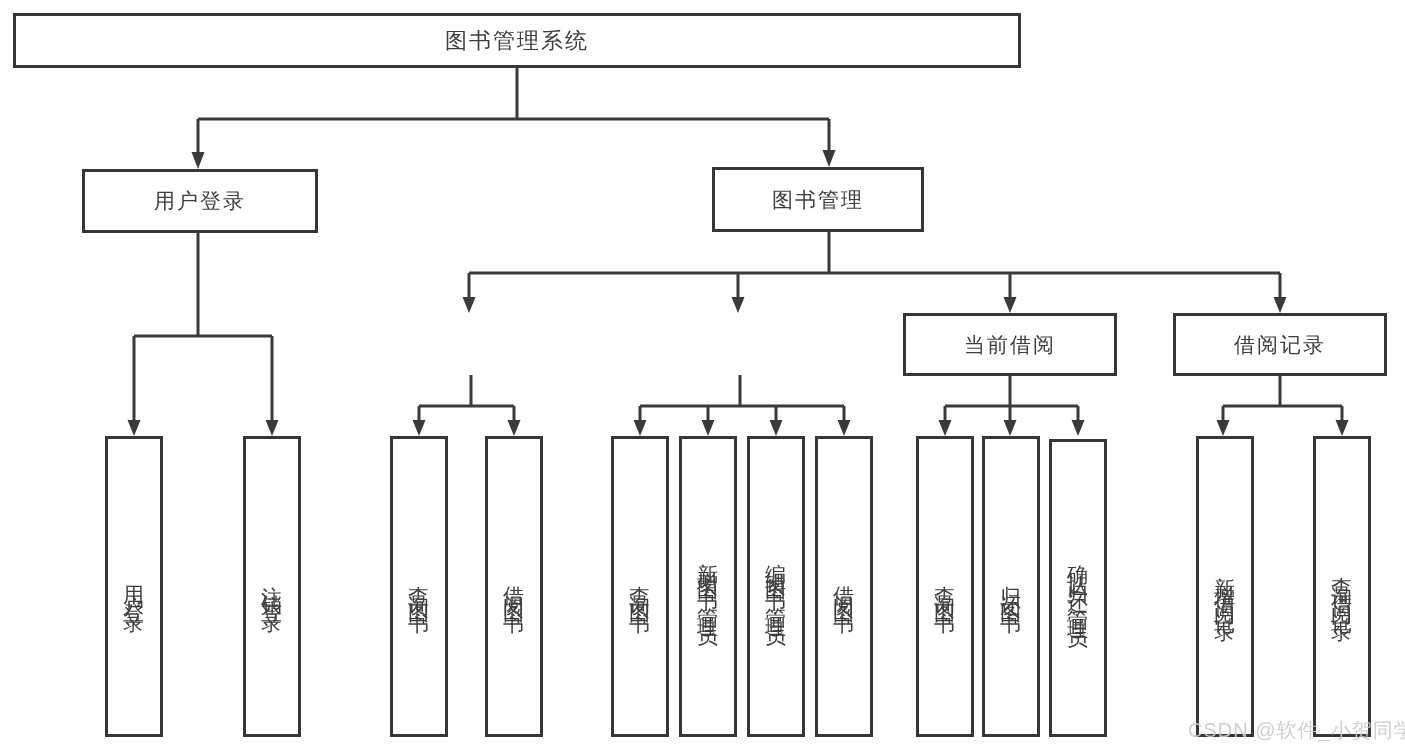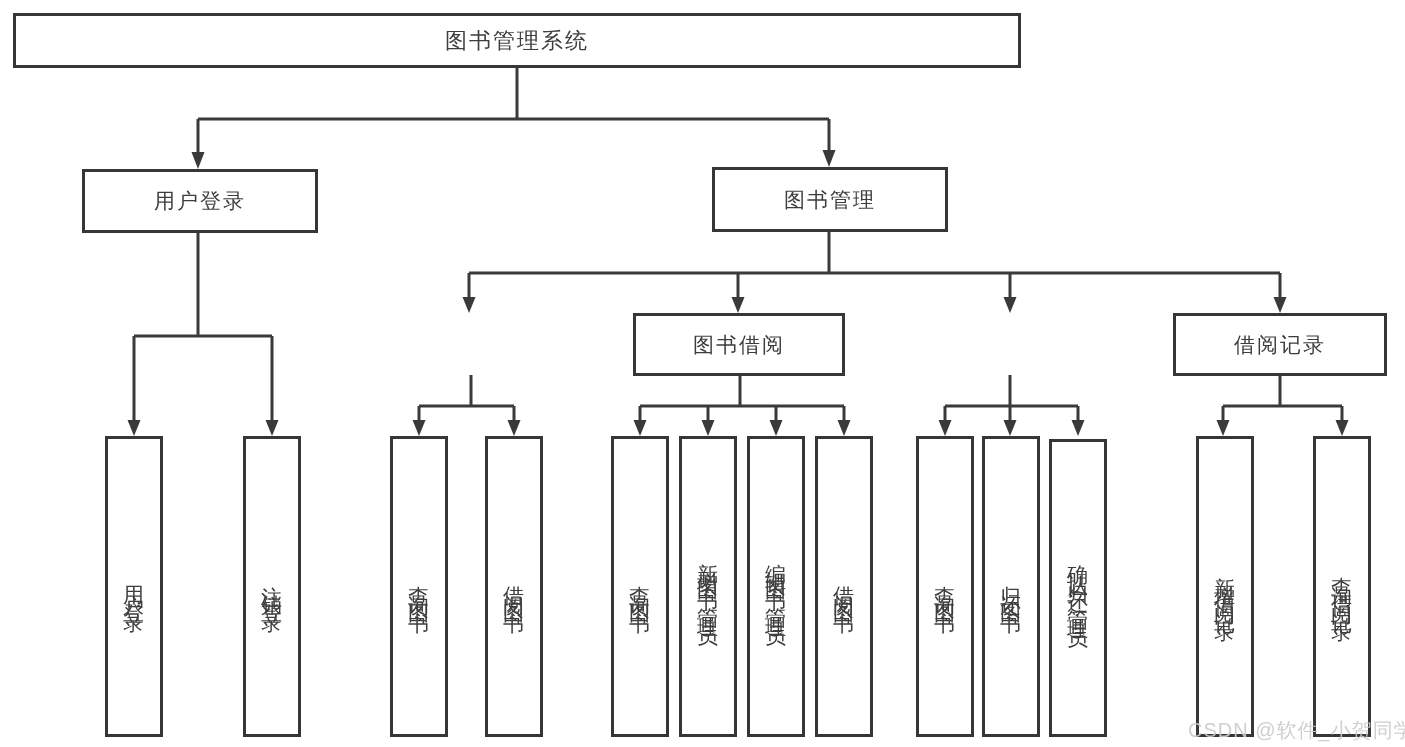--- a/index.html
+++ b/index.html
@@ -76,26 +76,26 @@
     </g>
   </svg>
 
   <div class="box hbox root-box" style="left:13px;top:13px;width:1008px;height:55px">
     <span class="lbl">图书管理系统</span>
   </div>
 
   <div class="box hbox" style="left:82px;top:169px;width:236px;height:64px">
     <span class="lbl">用户登录</span>
   </div>
-  <div class="box hbox" style="left:712px;top:167px;width:236px;height:65px">
+  <div class="box hbox" style="left:712px;top:167px;width:212px;height:65px">
     <span class="lbl">图书管理</span>
   </div>
 
-  <div class="box hbox" style="left:633px;top:313px;width:212px;height:63px">
-    <span class="lbl">图书借阅</span>
+  <div class="box hbox" style="left:903px;top:313px;width:214px;height:63px">
+    <span class="lbl">当前借阅</span>
   </div>
   <div class="box hbox" style="left:1173px;top:313px;width:214px;height:63px">
     <span class="lbl">借阅记录</span>
   </div>
 
   <div class="box vbox" style="left:105px">
     <span class="vlbl">用户登录</span>
   </div>
   <div class="box vbox" style="left:243px">
     <span class="vlbl">注销登录</span>

